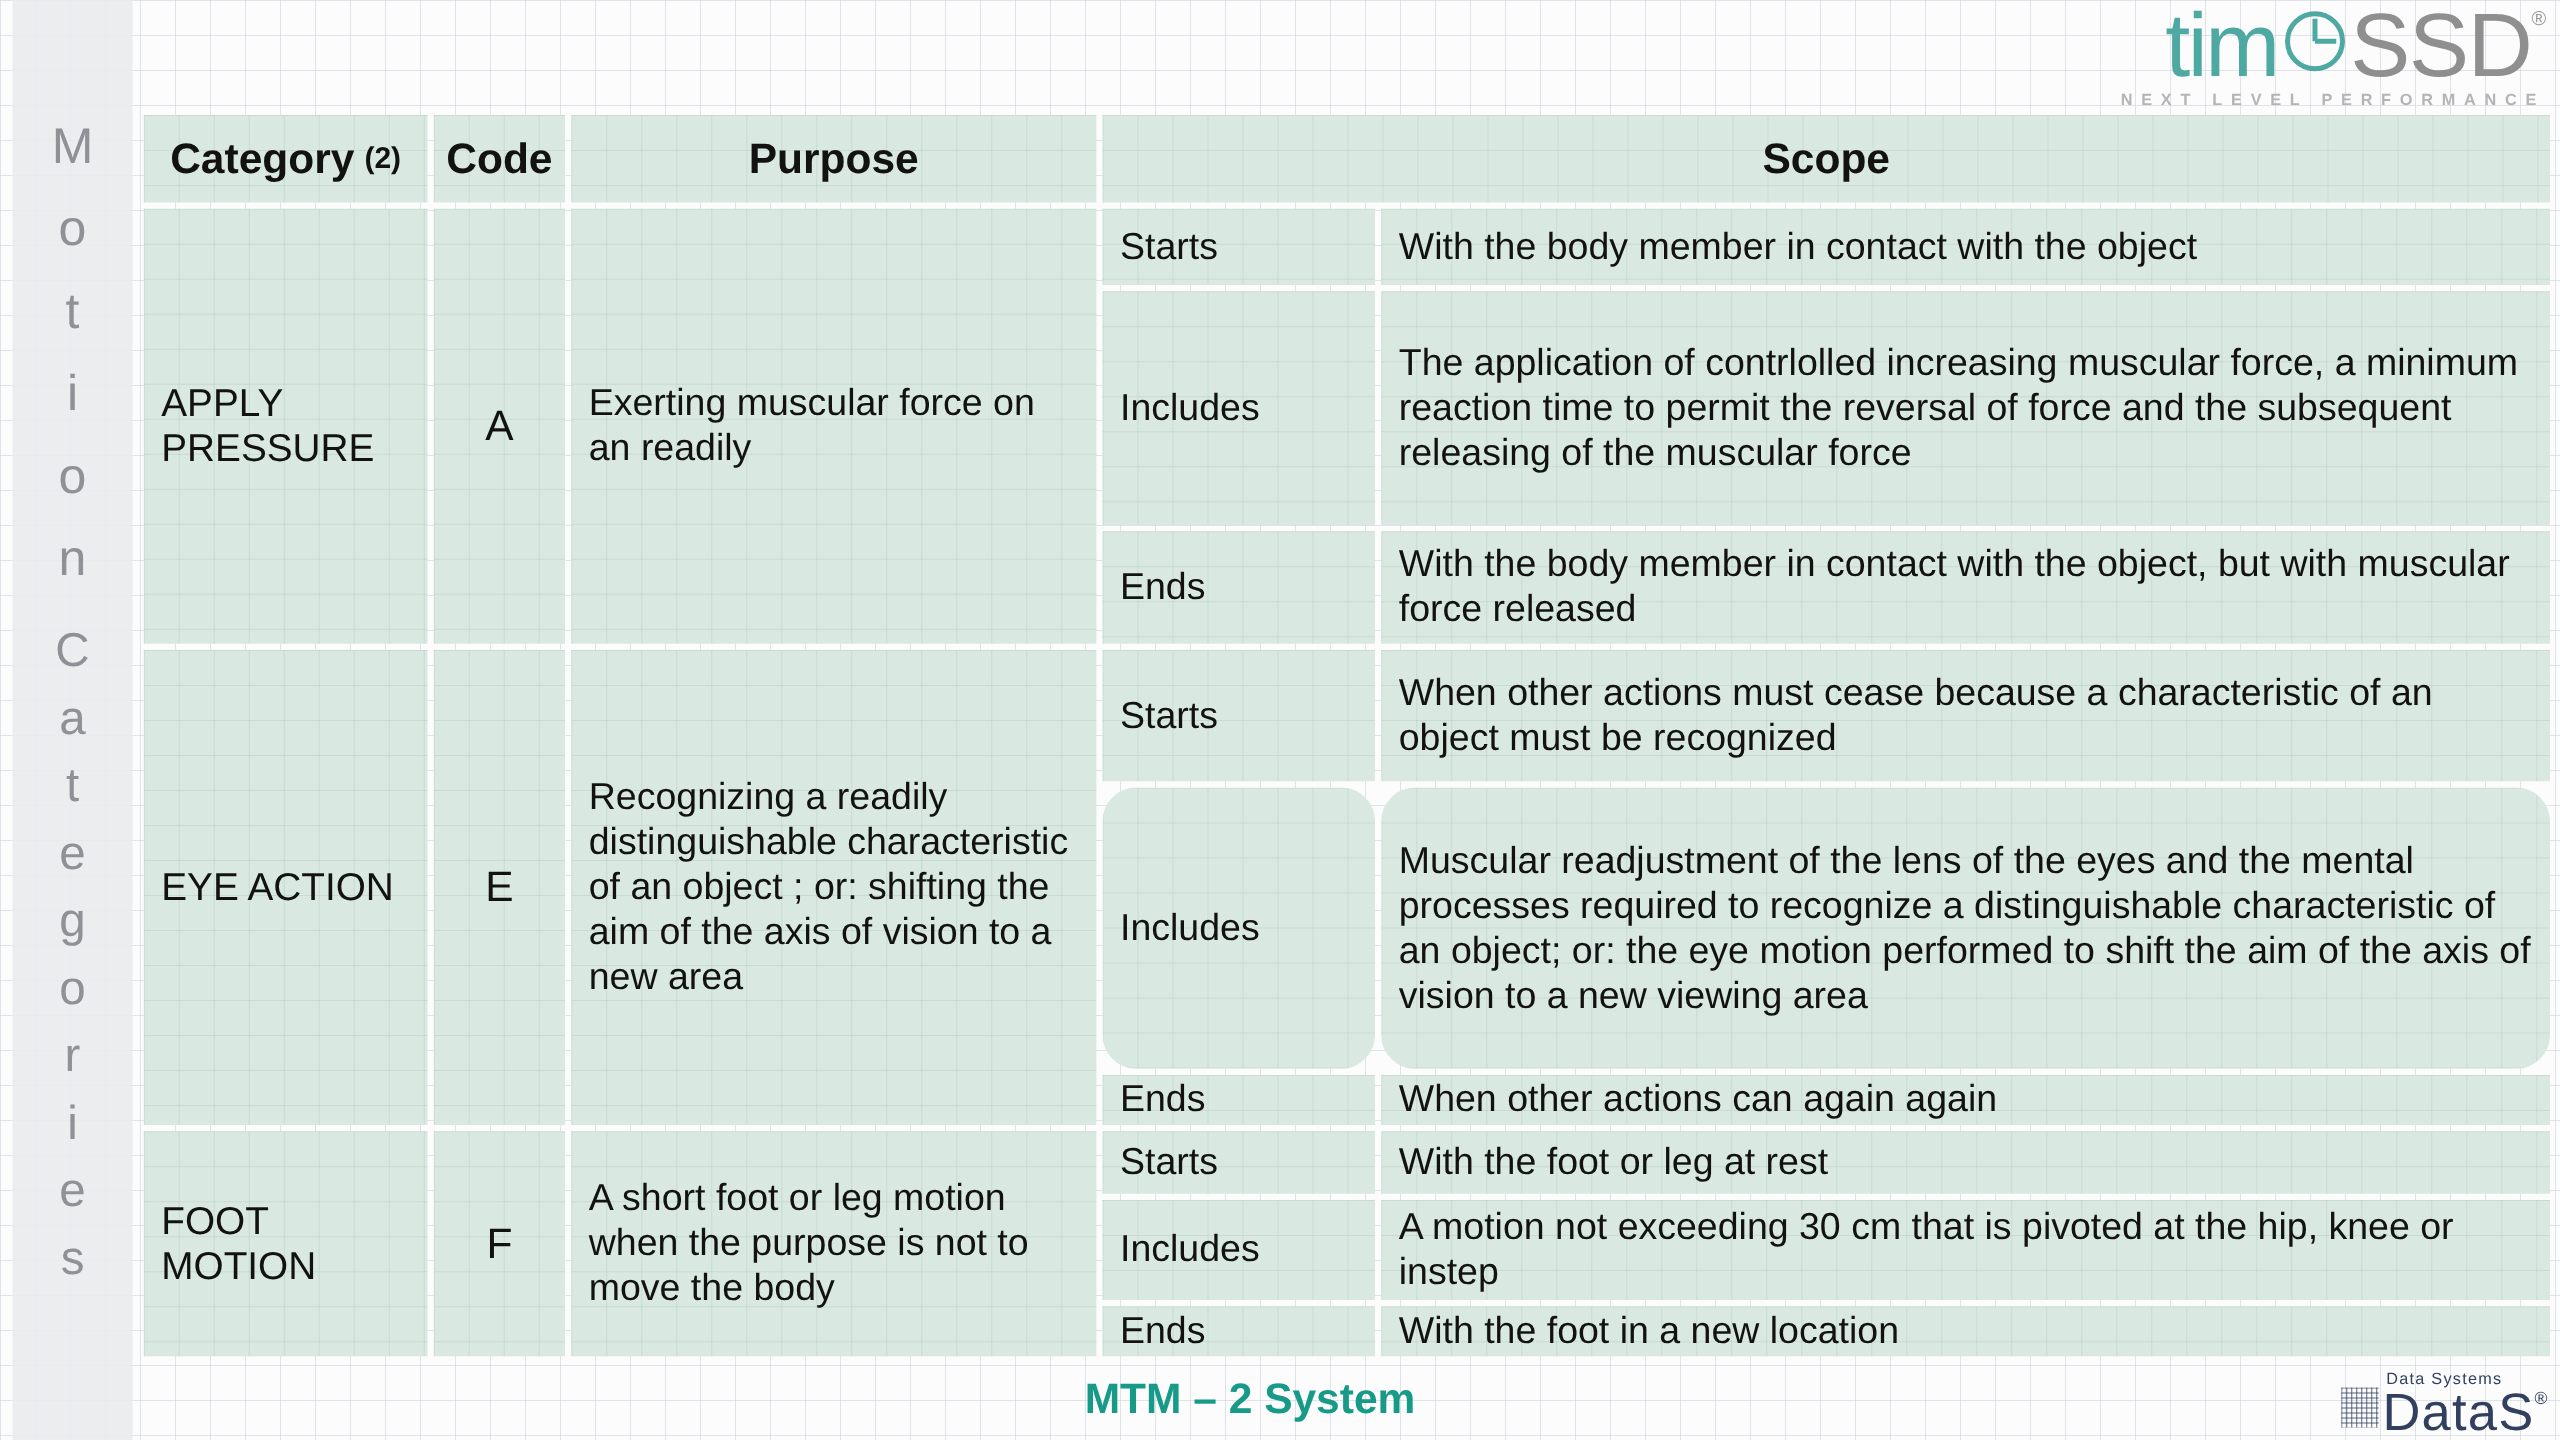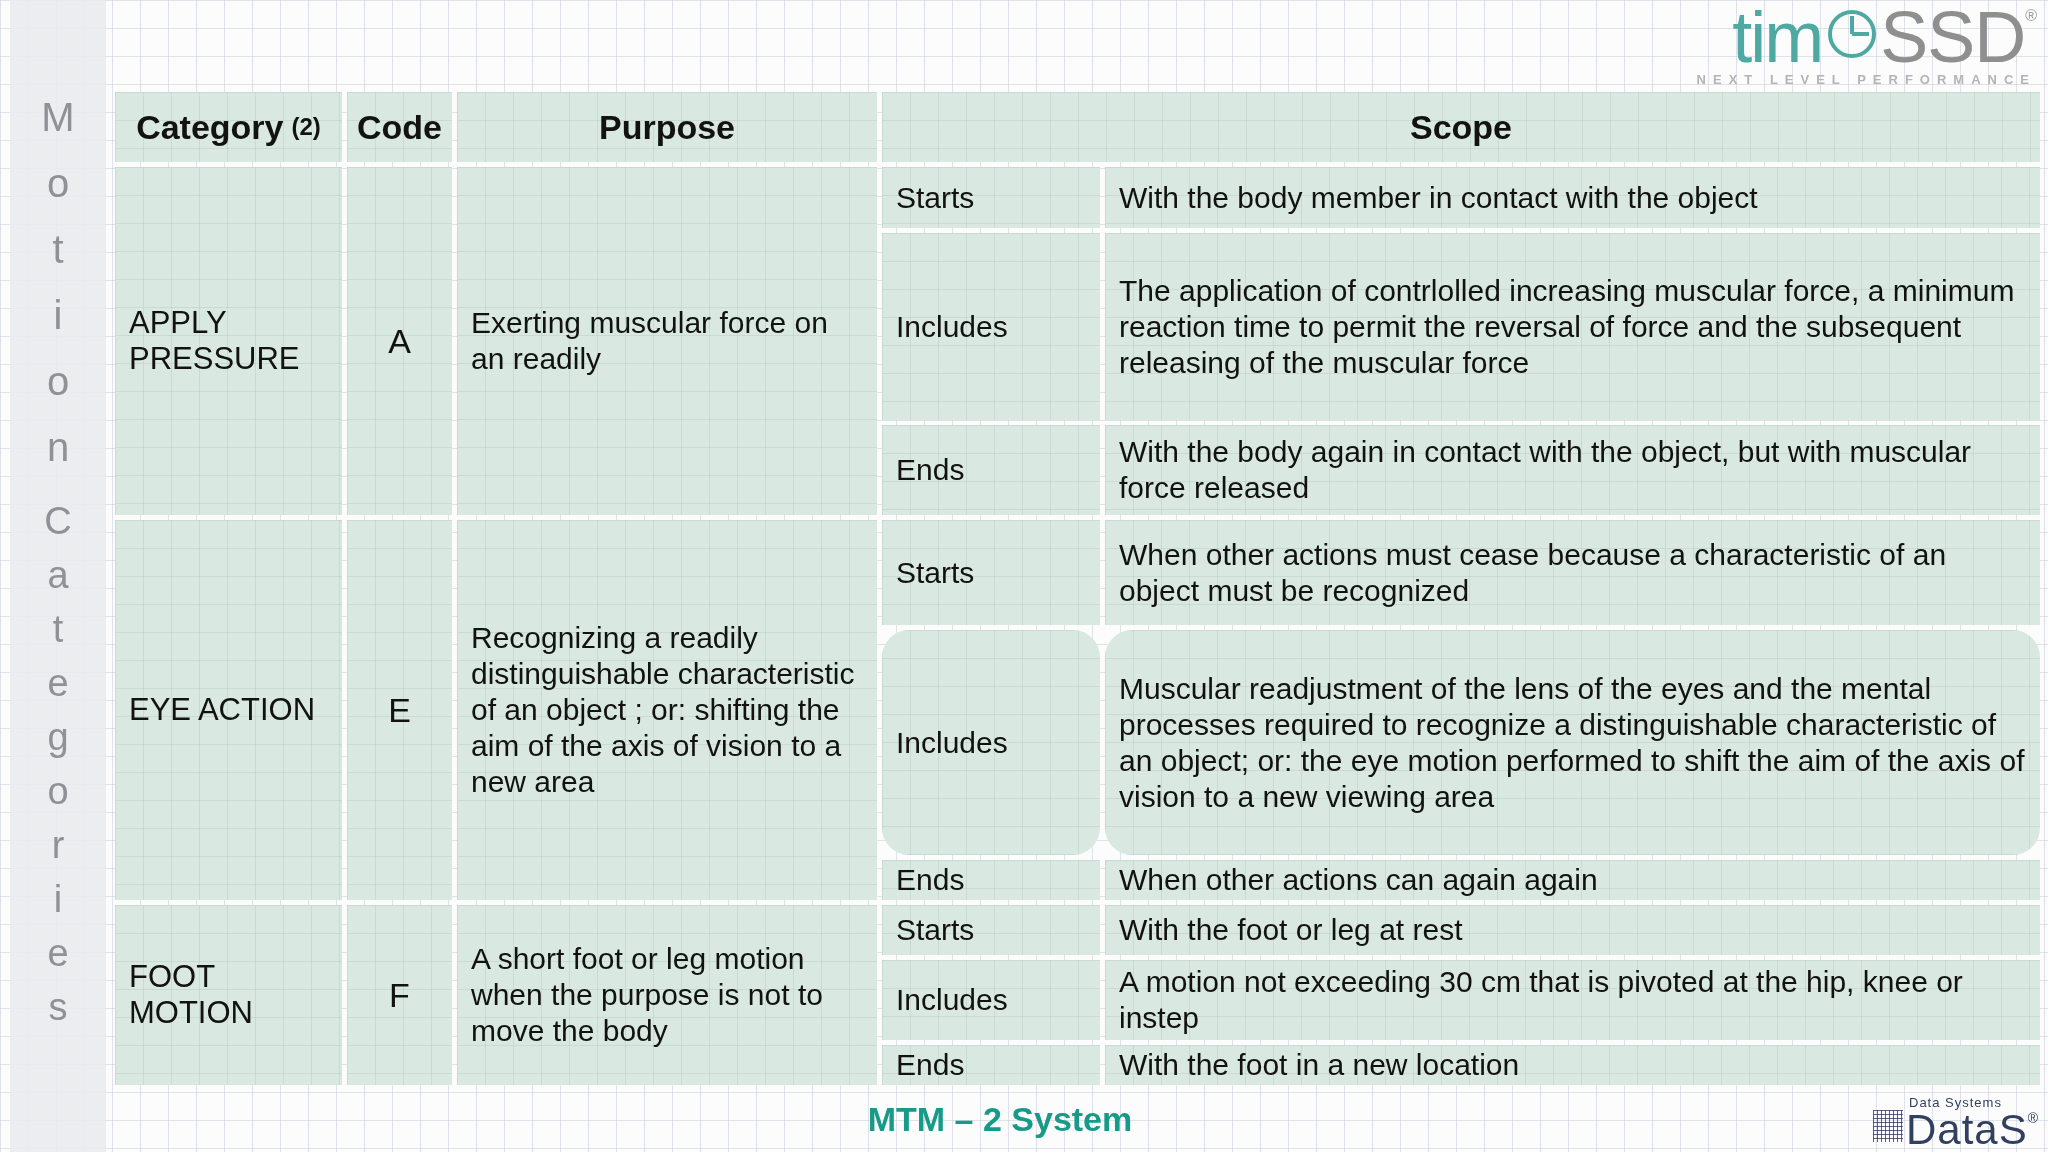--- a/index.html
+++ b/index.html
@@ -143,21 +143,21 @@
 
     <div class="cell catcell g1-cat">APPLY PRESSURE</div>
     <div class="cell codecell g1-code">A</div>
     <div class="cell g1-purpose">Exerting muscular force on an readily</div>
 
     <div class="cell lab r1">Starts</div>
     <div class="cell sco r1">With the body member in contact with the object</div>
     <div class="cell lab r2">Includes</div>
     <div class="cell sco r2">The application of contrlolled increasing muscular force, a minimum reaction time to permit the reversal of force and the subsequent releasing of the muscular force</div>
     <div class="cell lab r3">Ends</div>
-    <div class="cell sco r3">With the body again in contact with the object, but with muscular force released</div>
+    <div class="cell sco r3">With the body member in contact with the object, but with muscular force released</div>
 
     <div class="cell catcell g2-cat">EYE ACTION</div>
     <div class="cell codecell g2-code">E</div>
     <div class="cell g2-purpose">Recognizing a readily distinguishable characteristic of an object ; or: shifting the aim of the axis of vision to a new area</div>
 
     <div class="cell lab r4">Starts</div>
     <div class="cell sco r4">When other actions must cease because a characteristic of an object must be recognized</div>
     <div class="cell lab r5">Includes</div>
     <div class="cell sco r5">Muscular readjustment of the lens of the eyes and the mental processes required to recognize a distinguishable characteristic of an object; or: the eye motion performed to shift the aim of the axis of vision to a new viewing area</div>
     <div class="cell lab r6">Ends</div>

